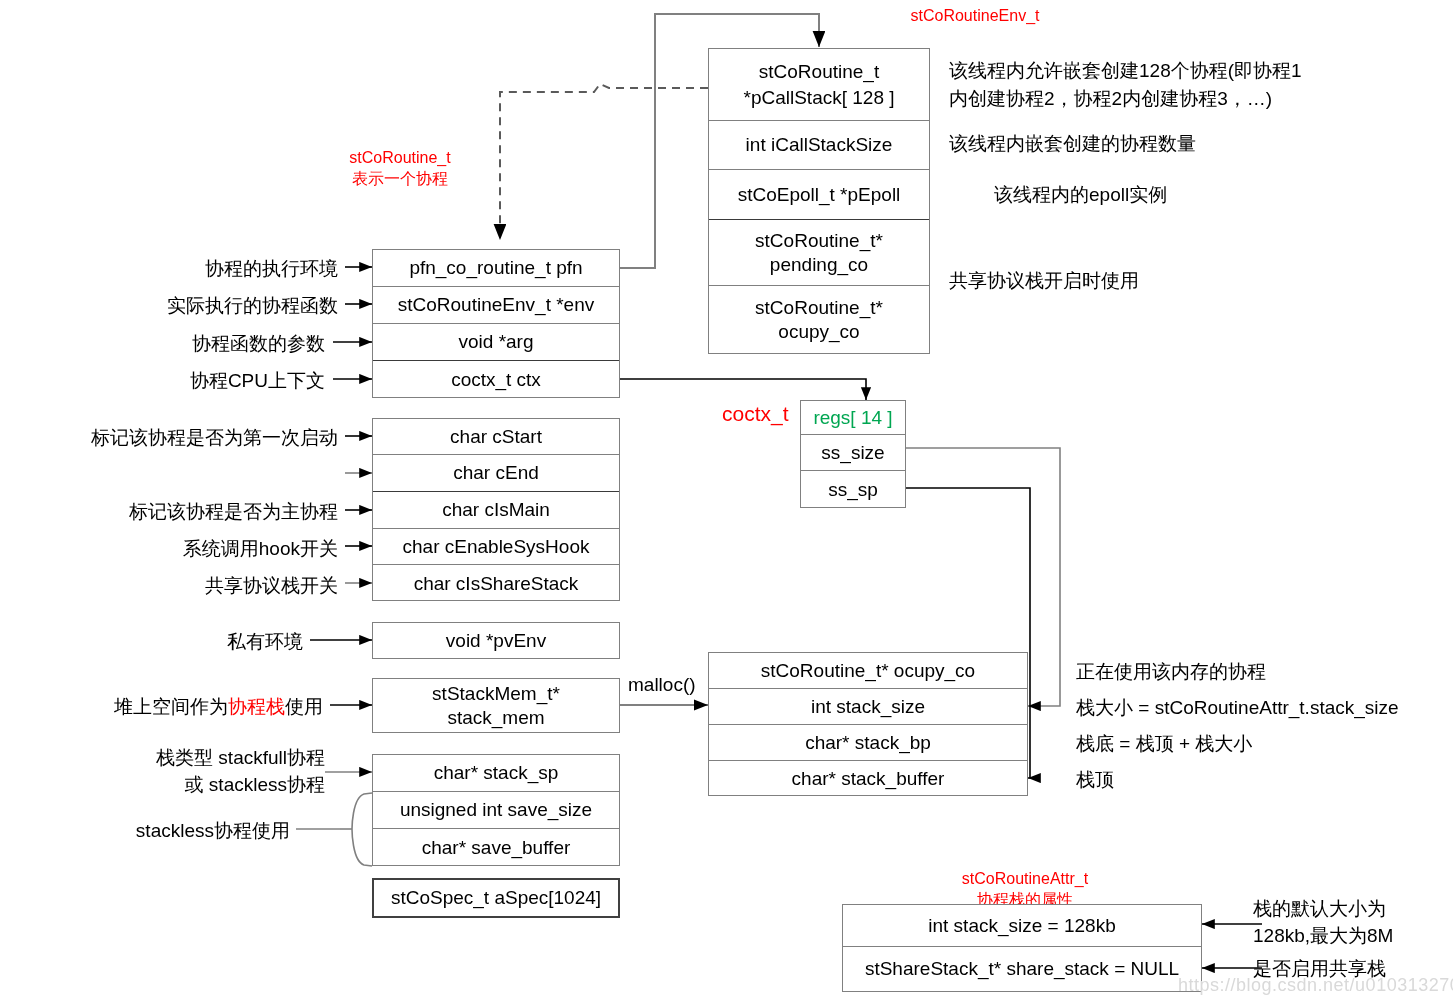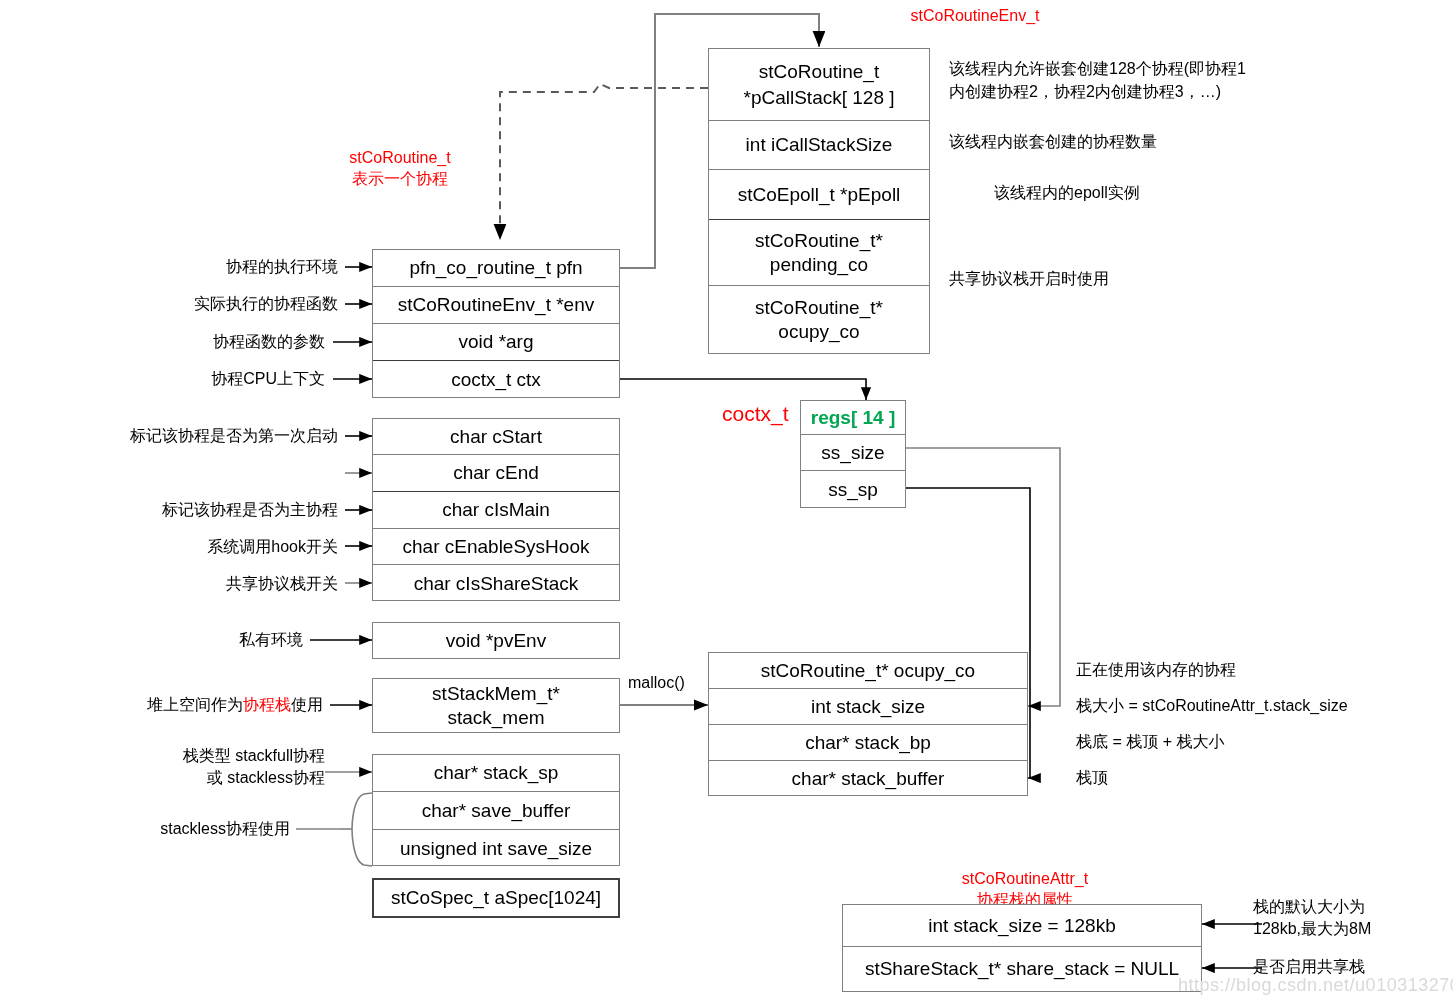--- a/index.html
+++ b/index.html
@@ -30,27 +30,27 @@
     align-items: center;
     justify-content: center;
     text-align: center;
     font-size: 19px;
     color: #000000;
     line-height: 1.22;
     padding: 0 6px;
     white-space: pre-line;
   }
   .field:last-child { border-bottom: none; }
-  .field.green { color: #00a651; font-weight: bold; }
+  .field.green { color: #00a651; }
   .field.thinline { border-bottom: 1px solid #3a3a3a; }
 
   
   .lbl {
     position: absolute;
-    font-size: 16px;
+    font-size: 19px;
     color: #000000;
     line-height: 1.32;
     white-space: pre-line;
   }
   .lbl.red { color: #ff0000; }
   .lbl.right { text-align: right; }
 
   .redtitle {
     position: absolute;
     color: #ff0000;
@@ -187,22 +187,22 @@
   <div class="struct" style="left:372px; top:678px; width:248px; height:55px;">
     <div class="field" style="height:100%;">stStackMem_t*
 stack_mem</div>
   </div>
   <div class="lbl right" style="left:40px; top:694px; width:283px;"><span>堆上空间作为</span><span class="hl-red">协程栈</span><span>使用</span></div>
 
   <div class="lbl" style="left:628px; top:672px;">malloc()</div>
 
   <div class="struct" style="left:372px; top:754px; width:248px; height:112px;">
     <div class="field" style="height:37px;">char* stack_sp</div>
+    <div class="field" style="height:37px;">unsigned int save_size</div>
     <div class="field" style="height:38px;">char* save_buffer</div>
-    <div class="field" style="height:37px;">unsigned int save_size</div>
   </div>
 
   <div class="lbl right" style="left:60px; top:745px; width:265px; line-height:1.4;">栈类型 stackfull协程
 或 stackless协程</div>
   <div class="lbl right" style="left:60px; top:818px; width:230px;">stackless协程使用</div>
 
   <div class="struct thin" style="left:372px; top:878px; width:248px; height:40px;">
     <div class="field" style="height:100%;">stCoSpec_t aSpec[1024]</div>
   </div>
 

